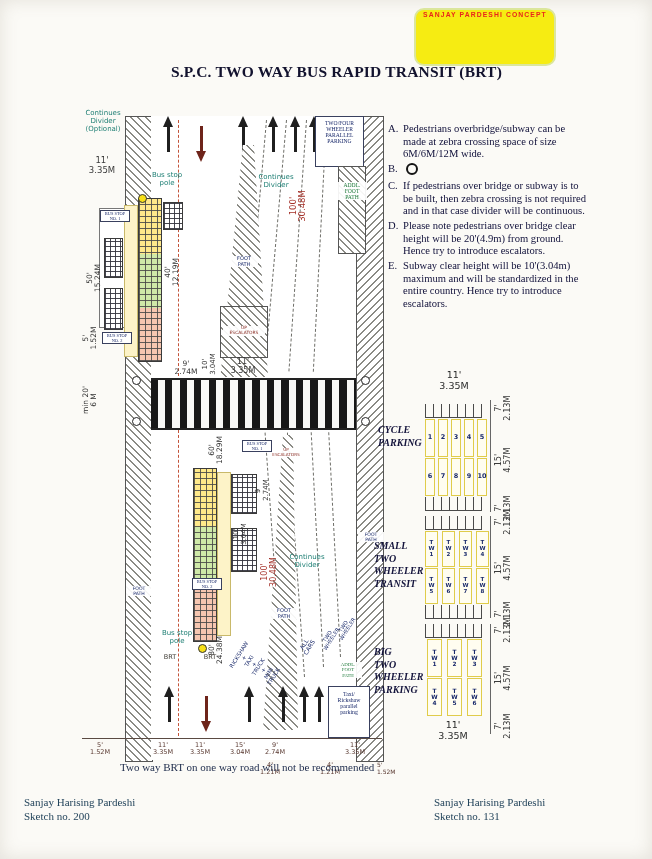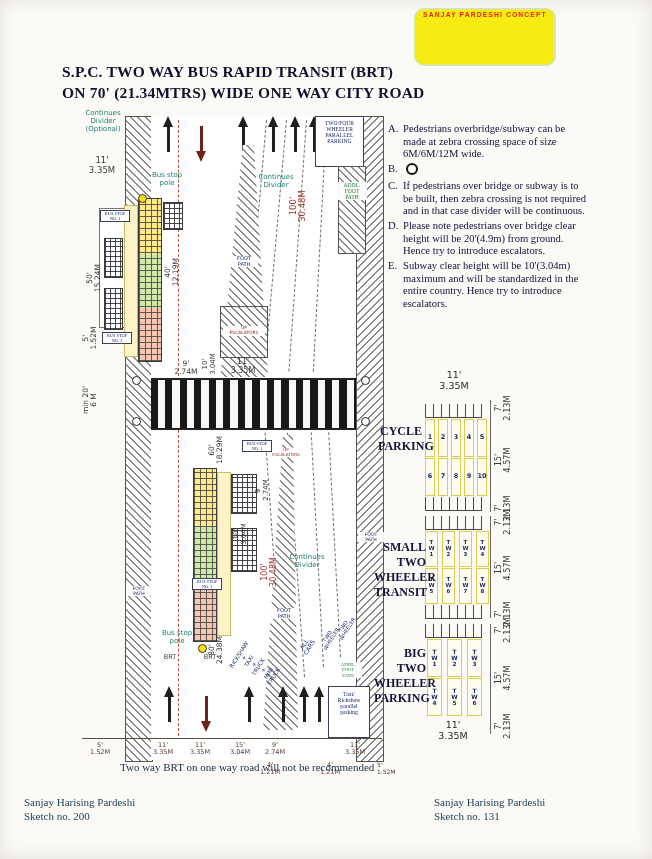--- a/index.html
+++ b/index.html
@@ -8,21 +8,21 @@
   .abs{position:absolute;}
   
   .logo{position:absolute;left:414px;top:8px;width:138px;height:54px;background:#f6ec12;
         border:2px solid #dbe69c;border-radius:10px;text-align:center;}
   .logo-text{font-family:"Liberation Sans",sans-serif;font-weight:bold;font-style:italic;
         font-size:32px;line-height:34px;color:#68a832;letter-spacing:5px;margin-top:1px;
         text-shadow:1px 1px 0 #4c7d22;}
   .logo-sub{font-family:"Liberation Sans",sans-serif;font-weight:bold;font-size:6.8px;
         color:#e8251a;letter-spacing:1.1px;margin-top:1px;}
   
-  .title{position:absolute;left:62px;top:62px;width:440px;text-align:left;
+  .title{position:absolute;left:62px;top:62px;width:440px;text-align:right;
         font-weight:bold;font-size:15.5px;line-height:1.35;color:#12122e;letter-spacing:.2px;}
   
   .notes{position:absolute;left:388px;top:123px;width:198px;font-size:10.6px;
         line-height:1.2;color:#10103a;}
   .note{display:flex;margin-bottom:2px;}
   .note .nl{width:15px;flex:none;}
   .note .nt{flex:1;}
   .circle-icon{display:inline-block;width:8px;height:8px;border:2px solid #141414;
         border-radius:50%;vertical-align:-1px;margin-left:3px;}
   
@@ -70,22 +70,22 @@
   .arrow.down::after{content:"";position:absolute;left:50%;transform:translateX(-50%);
         bottom:-10px;border:5.5px solid transparent;border-bottom:none;border-top:11px solid #6e241a;}
   .tinybox{position:absolute;border:1px solid #39405e;background:#fff;color:#1a2a6b;
         white-space:pre-line;text-align:center;font-family:"Liberation Serif",serif;}
   .rulerline{position:absolute;border-top:1.2px solid #5a4a42;}
   .rlbl{position:absolute;white-space:pre-line;text-align:center;line-height:1.15;
         font-size:6.5px;color:#5a3a32;}
   
   #parking{position:absolute;left:378px;top:368px;width:262px;height:378px;
         font-family:"DejaVu Sans",sans-serif;}
-  .pk-label{position:absolute;white-space:pre-line;text-align:right;line-height:1.25;
-        font-family:"Liberation Serif",serif;font-weight:bold;font-size:12px;color:#14143c;}
+  .pk-label{position:absolute;white-space:pre-line;text-align:left;line-height:1.25;
+        font-family:"Liberation Serif",serif;font-weight:bold;font-size:10px;color:#14143c;font-style:italic;}
   .comb{position:absolute;background:repeating-linear-gradient(90deg,#4a4a4a 0 1.4px,transparent 1.4px 8px);
         border-bottom:1.4px solid #4a4a4a;}
   .slotrow{position:absolute;display:flex;}
   .slot{border:1.6px solid #e0cc4a;background:#fffdf0;color:#1a2a6b;font-weight:bold;
         display:flex;align-items:center;justify-content:center;white-space:pre-line;
         text-align:center;line-height:1.08;}
   .slot.cy{width:8px;height:36px;font-size:6.5px;margin-right:3px;}
   .slot.tw{width:11px;height:34px;font-size:5.5px;margin-right:4px;}
   .slot.bg{width:13px;height:36px;font-size:5.8px;margin-right:5px;}
   .pk-vline{position:absolute;border-left:1px solid #666;}
@@ -105,21 +105,20 @@
 <body>
 
 <div class="page">
 
   <div class="logo">
     <div class="logo-sub">SANJAY PARDESHI CONCEPT</div>
   </div>
 
   <div class="title">
     <div>S.P.C. TWO WAY BUS RAPID TRANSIT (BRT)</div>
-    <div>ON 70' (21.34MTRS) WIDE ONE WAY CITY ROAD</div>
   </div>
 
   <div class="notes">
     <div class="note">
       <span class="nl">A.</span>
       <span class="nt">Pedestrians overbridge/subway can be made at zebra crossing space of size 6M/6M/12M wide.</span>
     </div>
     <div class="note">
       <span class="nl">B.</span>
       <span class="nt"><span class="circle-icon"></span></span>

